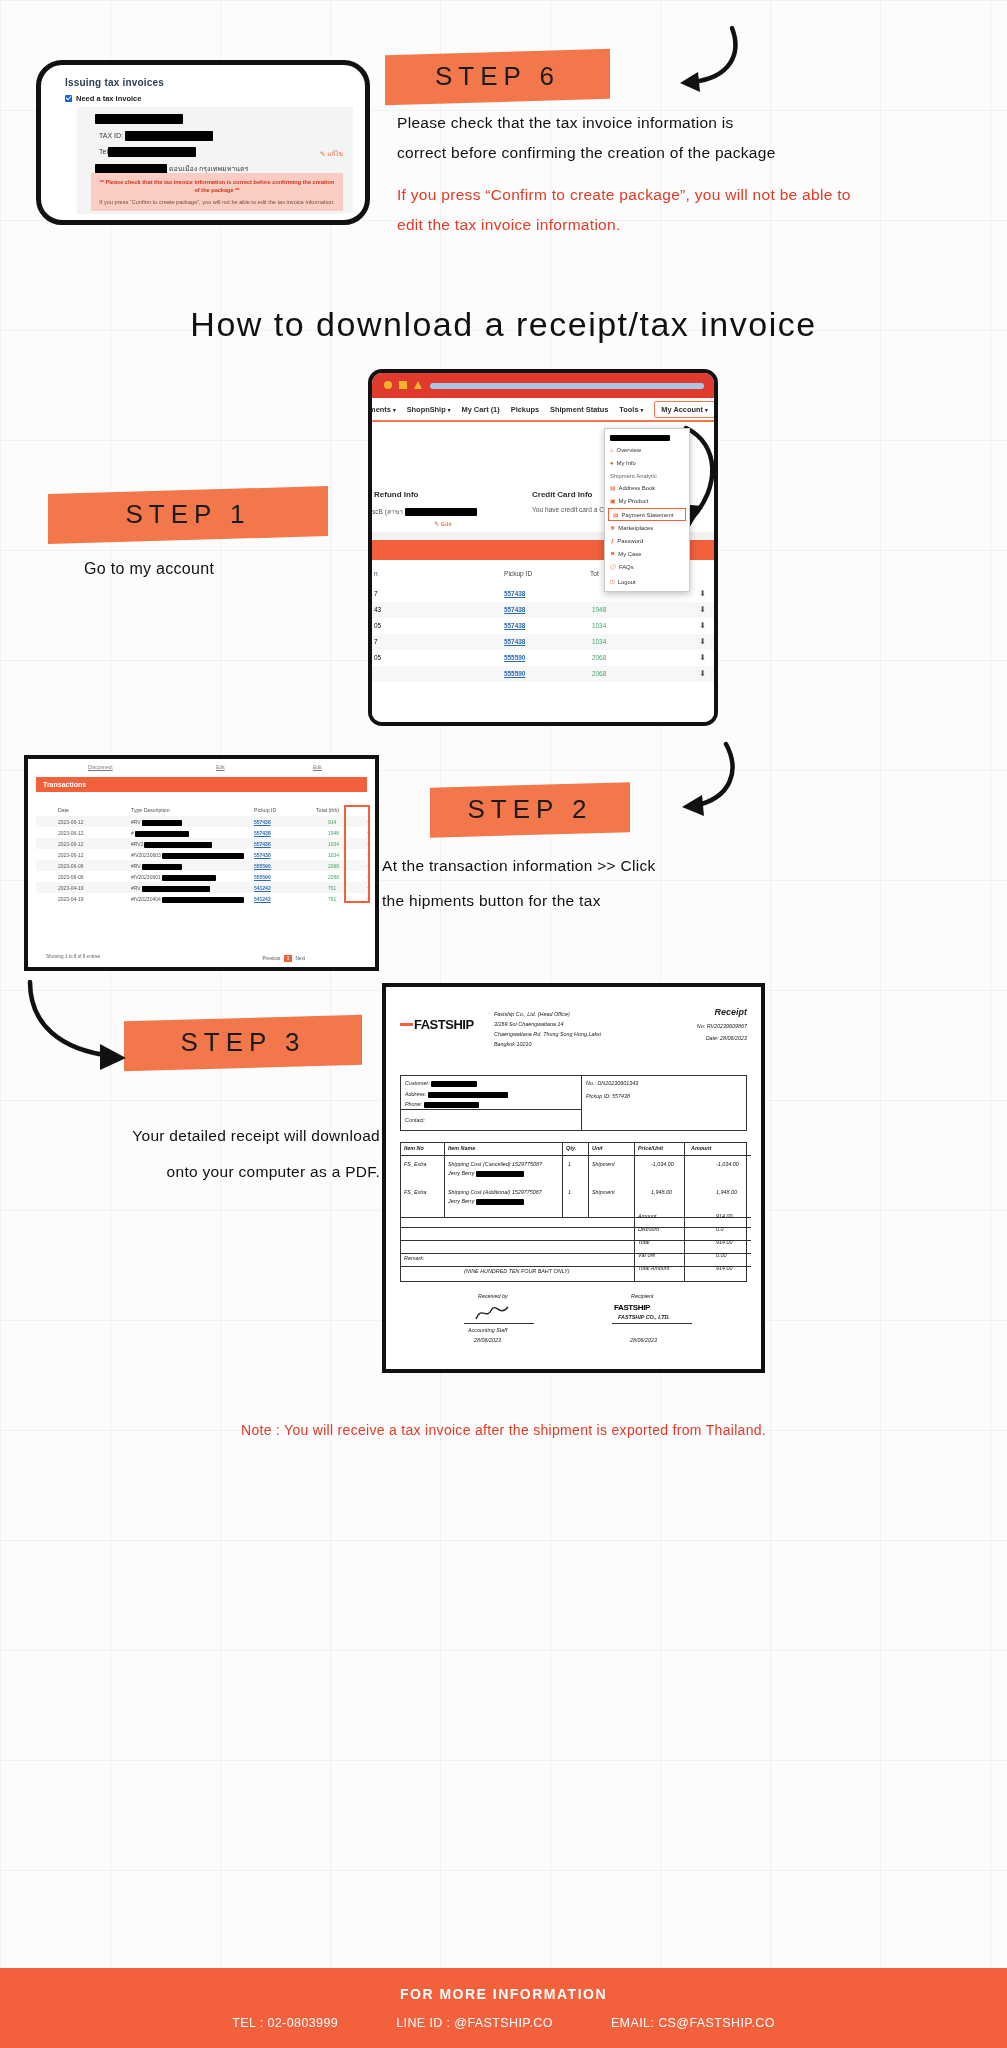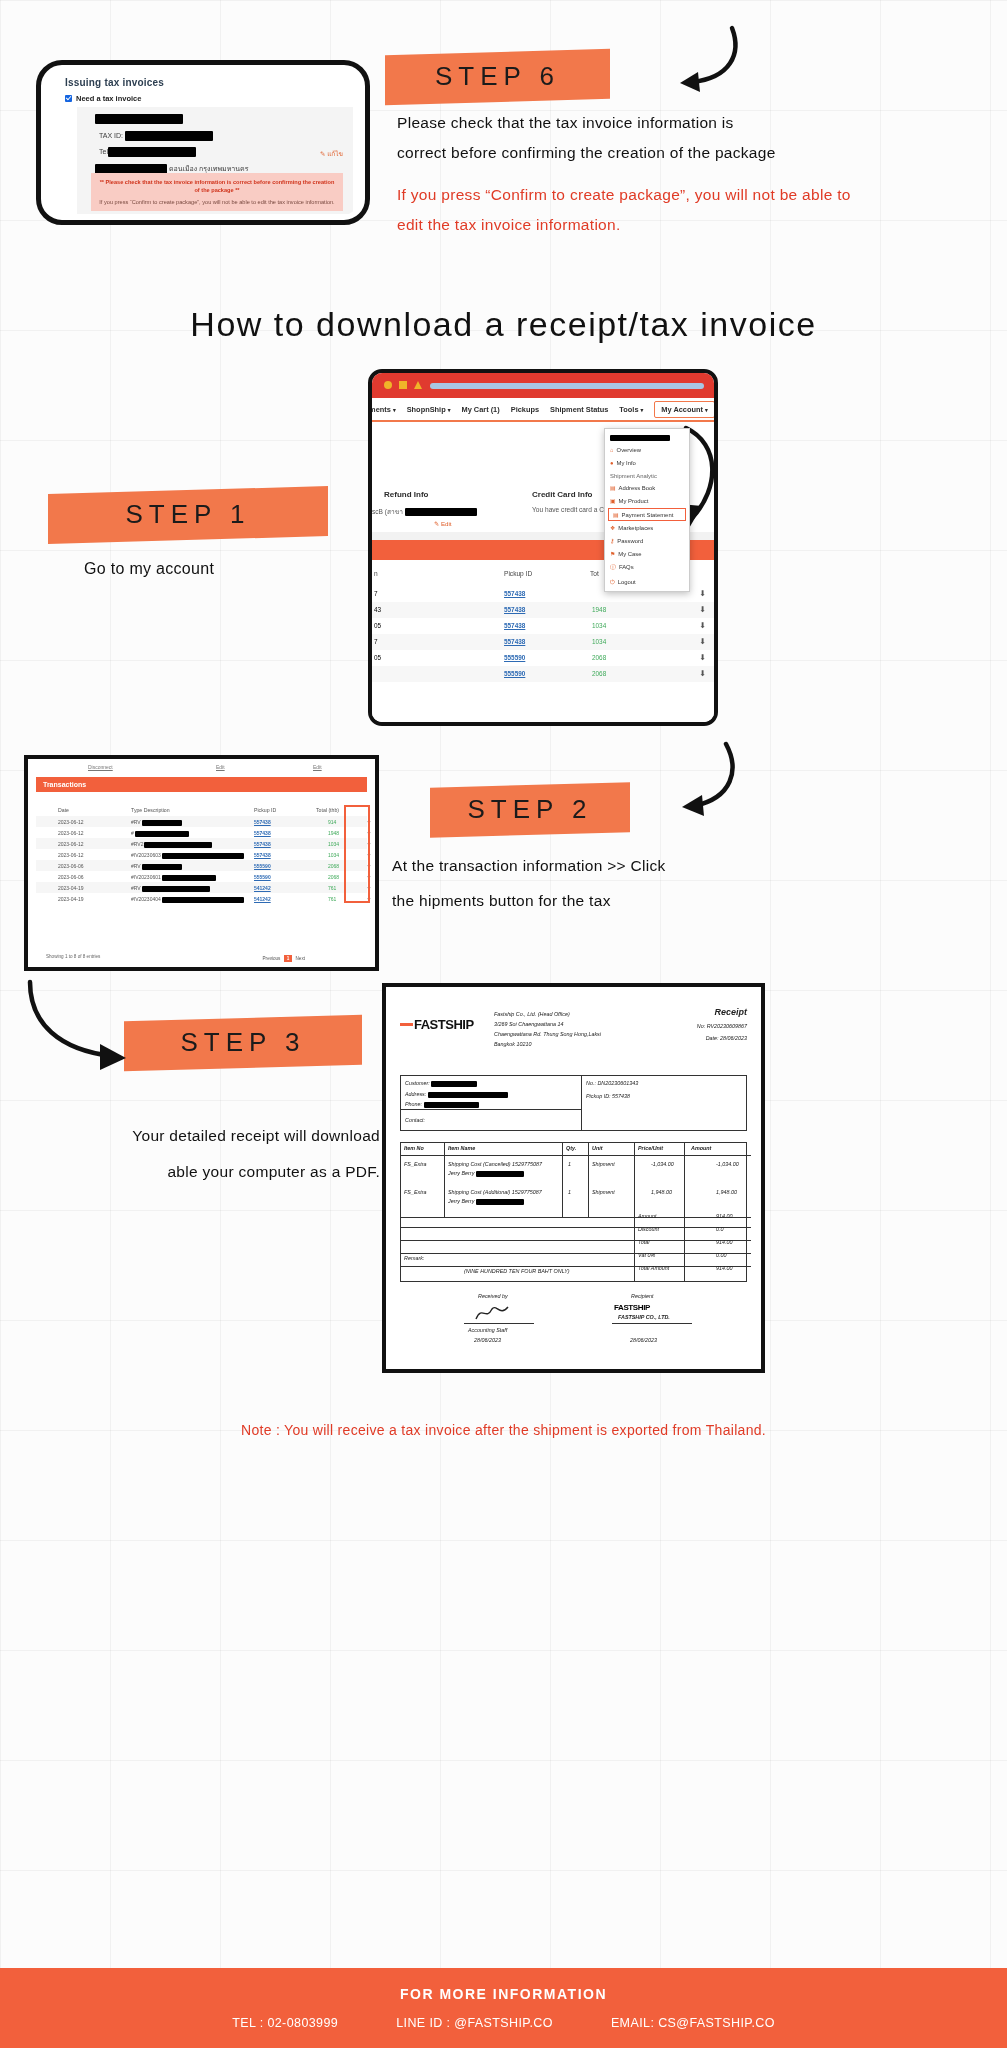--- a/index.html
+++ b/index.html
@@ -221,21 +221,21 @@
         <li>My Cart (1)</li>
         <li>Pickups</li>
         <li>Shipment Status</li>
         <li>Tools <span class="caret">▾</span></li>
         <li class="acct">My Account <span class="caret">▾</span></li>
       </ul>
   </div>
   <div class="pg-body">
     <div class="white-card" style="top:0;height:56px;"></div>
     <div class="white-card" style="top:56px;height:54px;">
-      <div class="sec-h" style="position:absolute;left:12px;top:12px;">Refund Info</div>
+      <div class="sec-h" style="position:absolute;left:2px;top:12px;">Refund Info</div>
       <div class="sec-p" style="position:absolute;left:0;top:28px;">
         <span>scB (สาขา</span>
         <span class="redact" style="width:72px;height:8px;"></span>
       </div>
       <div class="edit2" style="position:absolute;left:62px;top:42px;">✎ <span>Edit</span></div>
       <div class="sec-h" style="position:absolute;left:160px;top:12px;">Credit Card Info</div>
       <div class="sec-p" style="position:absolute;left:160px;top:28px;">You have credit card a C</div>
     </div>
     <div class="orange-strip" style="top:118px;"></div>
     <div class="white-card" style="top:138px;bottom:0;">
@@ -392,21 +392,21 @@
   </div>
 </div>
 
 <div class="step-banner" style="left:430px; top:785px; width:200px;">
   <span>STEP 2</span>
 </div>
 <svg class="arrow" style="left:640px;top:740px;" width="110" height="90">
   <path d="M86,4 C100,30 92,58 54,66" stroke="#111" stroke-width="4.5" fill="none" stroke-linecap="round"></path>
   <polygon points="62,55 42,67 64,76" fill="#111"></polygon>
 </svg>
-<div class="body-text" style="left:392px; top:848px; width:580px; line-height:35px;">
+<div class="body-text" style="left:382px; top:848px; width:580px; line-height:35px;">
   <div>At the transaction information &gt;&gt; Click</div>
   <div>the hipments button for the tax</div>
 </div>
 
 <div class="abs" id="panel-receipt">
   <div class="logo"><span class="bar"></span>FASTSHIP</div>
 
   <div class="rc" style="left:108px;top:24px;">Fastship Co., Ltd. (Head Office)</div>
   <div class="rc" style="left:108px;top:34px;">3/269 Soi Chaengwattana 14</div>
   <div class="rc" style="left:108px;top:44px;">Chaengwattana Rd. Thung Song Hong,Laksi</div>
@@ -494,21 +494,21 @@
 
 <div class="step-banner" style="left:124px; top:1018px; width:238px;">
   <span>STEP 3</span>
 </div>
 <svg class="arrow" style="left:26px;top:978px;" width="120" height="100">
   <path d="M4,4 C4,46 34,72 86,78" stroke="#111" stroke-width="4.5" fill="none" stroke-linecap="round"></path>
   <polygon points="74,66 100,80 74,92" fill="#111"></polygon>
 </svg>
 <div class="body-text" style="left:60px; top:1118px; width:320px; line-height:36px; text-align:right;">
   <div>Your detailed receipt will download</div>
-  <div>able your computer as a PDF.</div>
+  <div>onto your computer as a PDF.</div>
 </div>
 
 <div id="note">Note : You will receive a tax invoice after the shipment is exported from Thailand.</div>
 <div id="footer">
   <div class="fh">FOR MORE INFORMATION</div>
   <div class="fr">
     <span>TEL : 02-0803999</span>
     <span>LINE ID : @FASTSHIP.CO</span>
     <span>EMAIL: CS@FASTSHIP.CO</span>
   </div>

